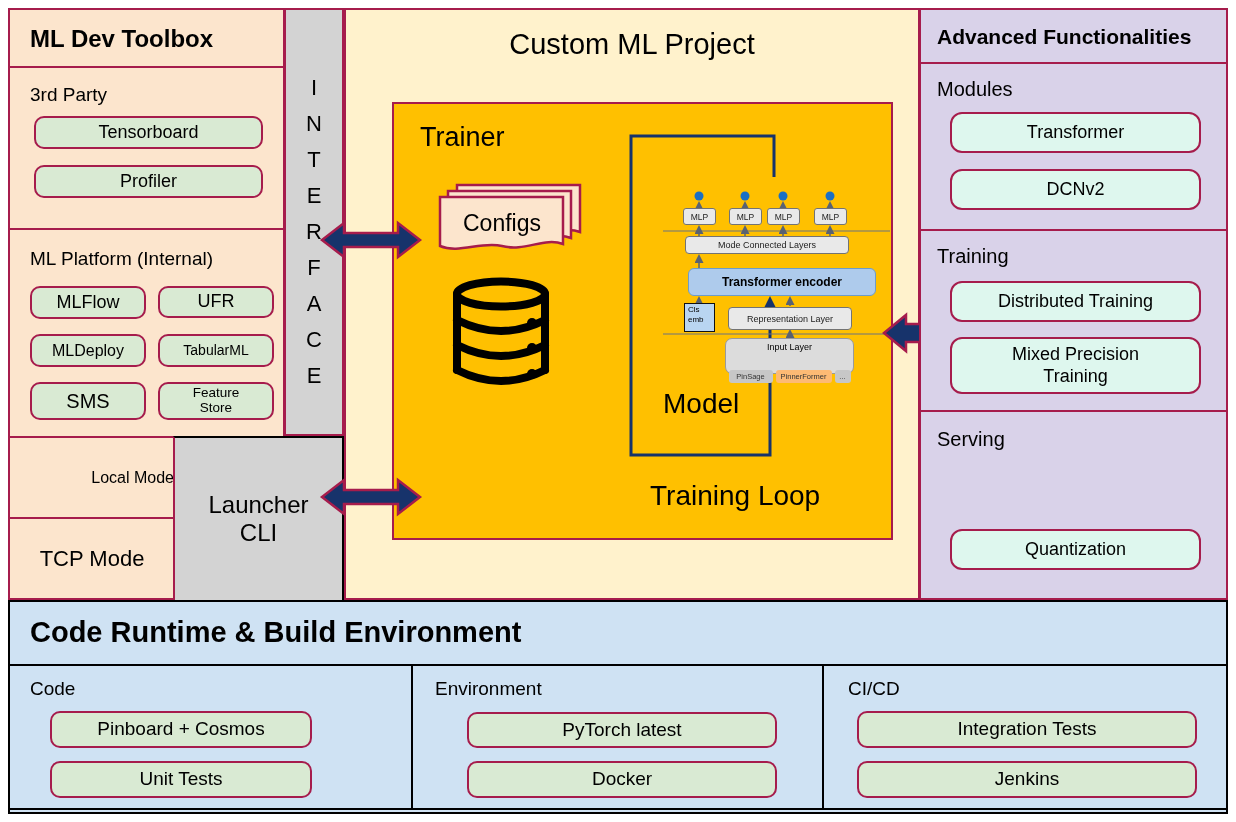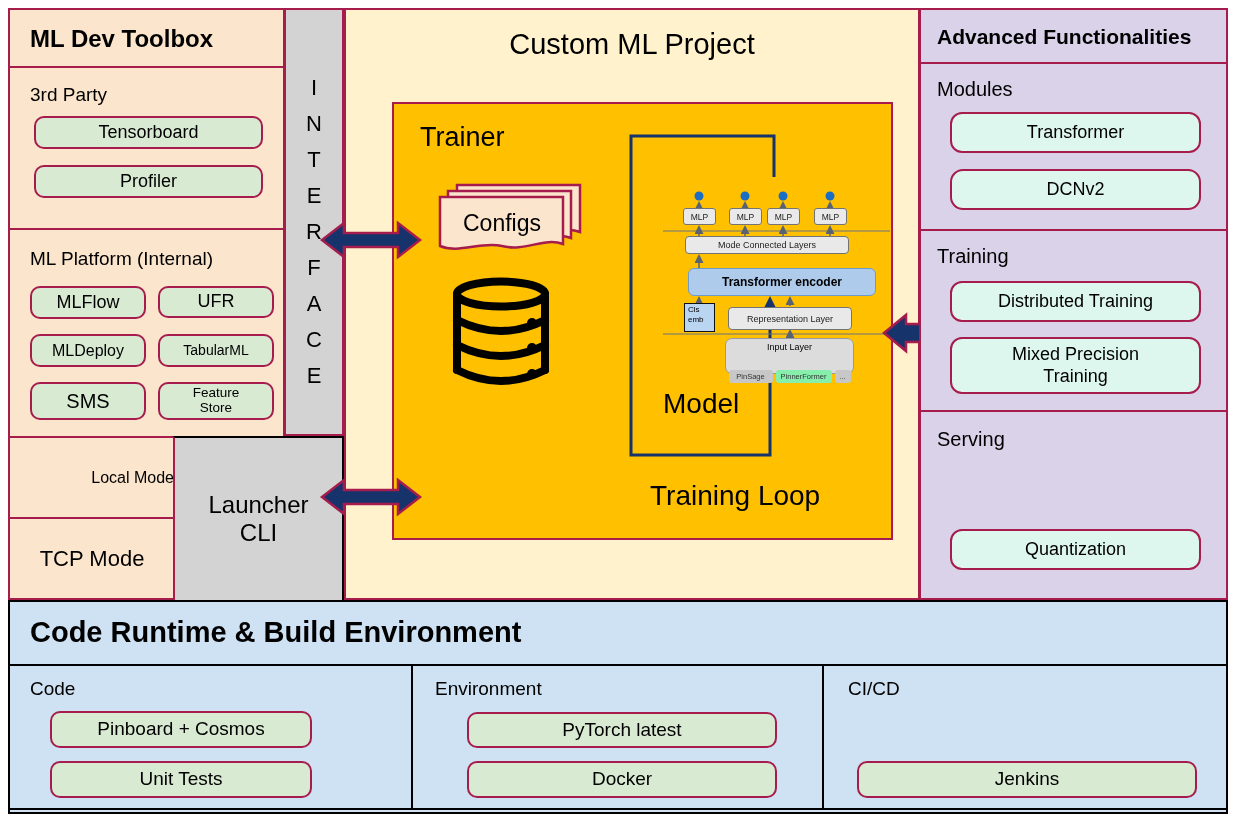--- a/index.html
+++ b/index.html
@@ -200,38 +200,38 @@
 
   <div class="abs graybox" style="left:728px;top:307px;width:124px;height:23px;font-size:9px;border-radius:4px;">
     <span>Representation Layer</span>
   </div>
 
   <div class="abs" style="left:725px;top:338px;width:129px;height:36px;background:#dcdcdc;
        border:1px solid #9a9a9a;border-radius:7px;">
     <div style="text-align:center;font-size:9px;margin-top:3px;">Input Layer</div>
     <div style="display:flex;gap:3px;justify-content:center;margin-top:18px;">
       <span class="center" style="background:#c7c7c7;border-radius:3px;width:44px;height:13px;font-size:7.5px;color:#333;">PinSage</span>
-      <span class="center" style="background:#86efac;border-radius:3px;width:56px;height:13px;font-size:7.5px;color:#333;">PinnerFormer</span>
+      <span class="center" style="background:#fdba74;border-radius:3px;width:56px;height:13px;font-size:7.5px;color:#333;">PinnerFormer</span>
       <span class="center" style="background:#c7c7c7;border-radius:3px;width:16px;height:13px;font-size:7.5px;color:#333;">...</span>
     </div>
   </div>
 
   <span class="abs" style="left:663px;top:388px;font-size:28px;">Model</span>
   <span class="abs" style="left:650px;top:480px;font-size:28px;">Training Loop</span>
 
   <div class="abs rb" style="left:919px;top:8px;width:309px;height:57px;background:var(--lav);display:flex;align-items:center;">
     <span style="font-weight:bold;font-size:21px;padding-left:16px;">Advanced Functionalities</span>
   </div>
 
   <div class="abs rb" style="left:919px;top:62px;width:309px;height:170px;background:var(--lav);">
     <span class="abs seclabel" style="left:16px;top:14px;font-size:20px;">Modules</span>
     <div class="abs mintpill" style="left:29px;top:48px;width:251px;height:41px;">
       <span>Transformer</span>
     </div>
-    <div class="abs mintpill" style="left:29px;top:105px;width:251px;height:41px;border-radius:13px;">
+    <div class="abs mintpill" style="left:29px;top:105px;width:251px;height:41px;">
       <span>DCNv2</span>
     </div>
   </div>
 
   <div class="abs rb" style="left:919px;top:229px;width:309px;height:184px;background:var(--lav);">
     <span class="abs seclabel" style="left:16px;top:14px;font-size:20px;">Training</span>
     <div class="abs mintpill" style="left:29px;top:50px;width:251px;height:41px;">
       <span>Distributed Training</span>
     </div>
     <div class="abs mintpill" style="left:29px;top:106px;width:251px;height:57px;padding:0 40px;">
@@ -265,18 +265,21 @@
     <div class="abs pill" style="left:54px;top:46px;width:310px;height:36px;font-size:19px;align-items:center;">
       <span>PyTorch latest</span>
     </div>
     <div class="abs pill" style="left:54px;top:95px;width:310px;height:37px;font-size:19px;">
       <span>Docker</span>
     </div>
   </div>
 
   <div class="abs" style="left:822px;top:664px;width:406px;height:146px;background:var(--blue);border:2.5px solid #000;">
     <span class="abs seclabel" style="left:24px;top:12px;">CI/CD</span>
+    <div class="abs pill" style="left:33px;top:45px;width:340px;height:37px;font-size:19px;">
+      <span>Integration Tests</span>
+    </div>
     <div class="abs pill" style="left:33px;top:95px;width:340px;height:37px;font-size:19px;">
       <span>Jenkins</span>
     </div>
   </div>
 
 </div>
 
 </body></html>

